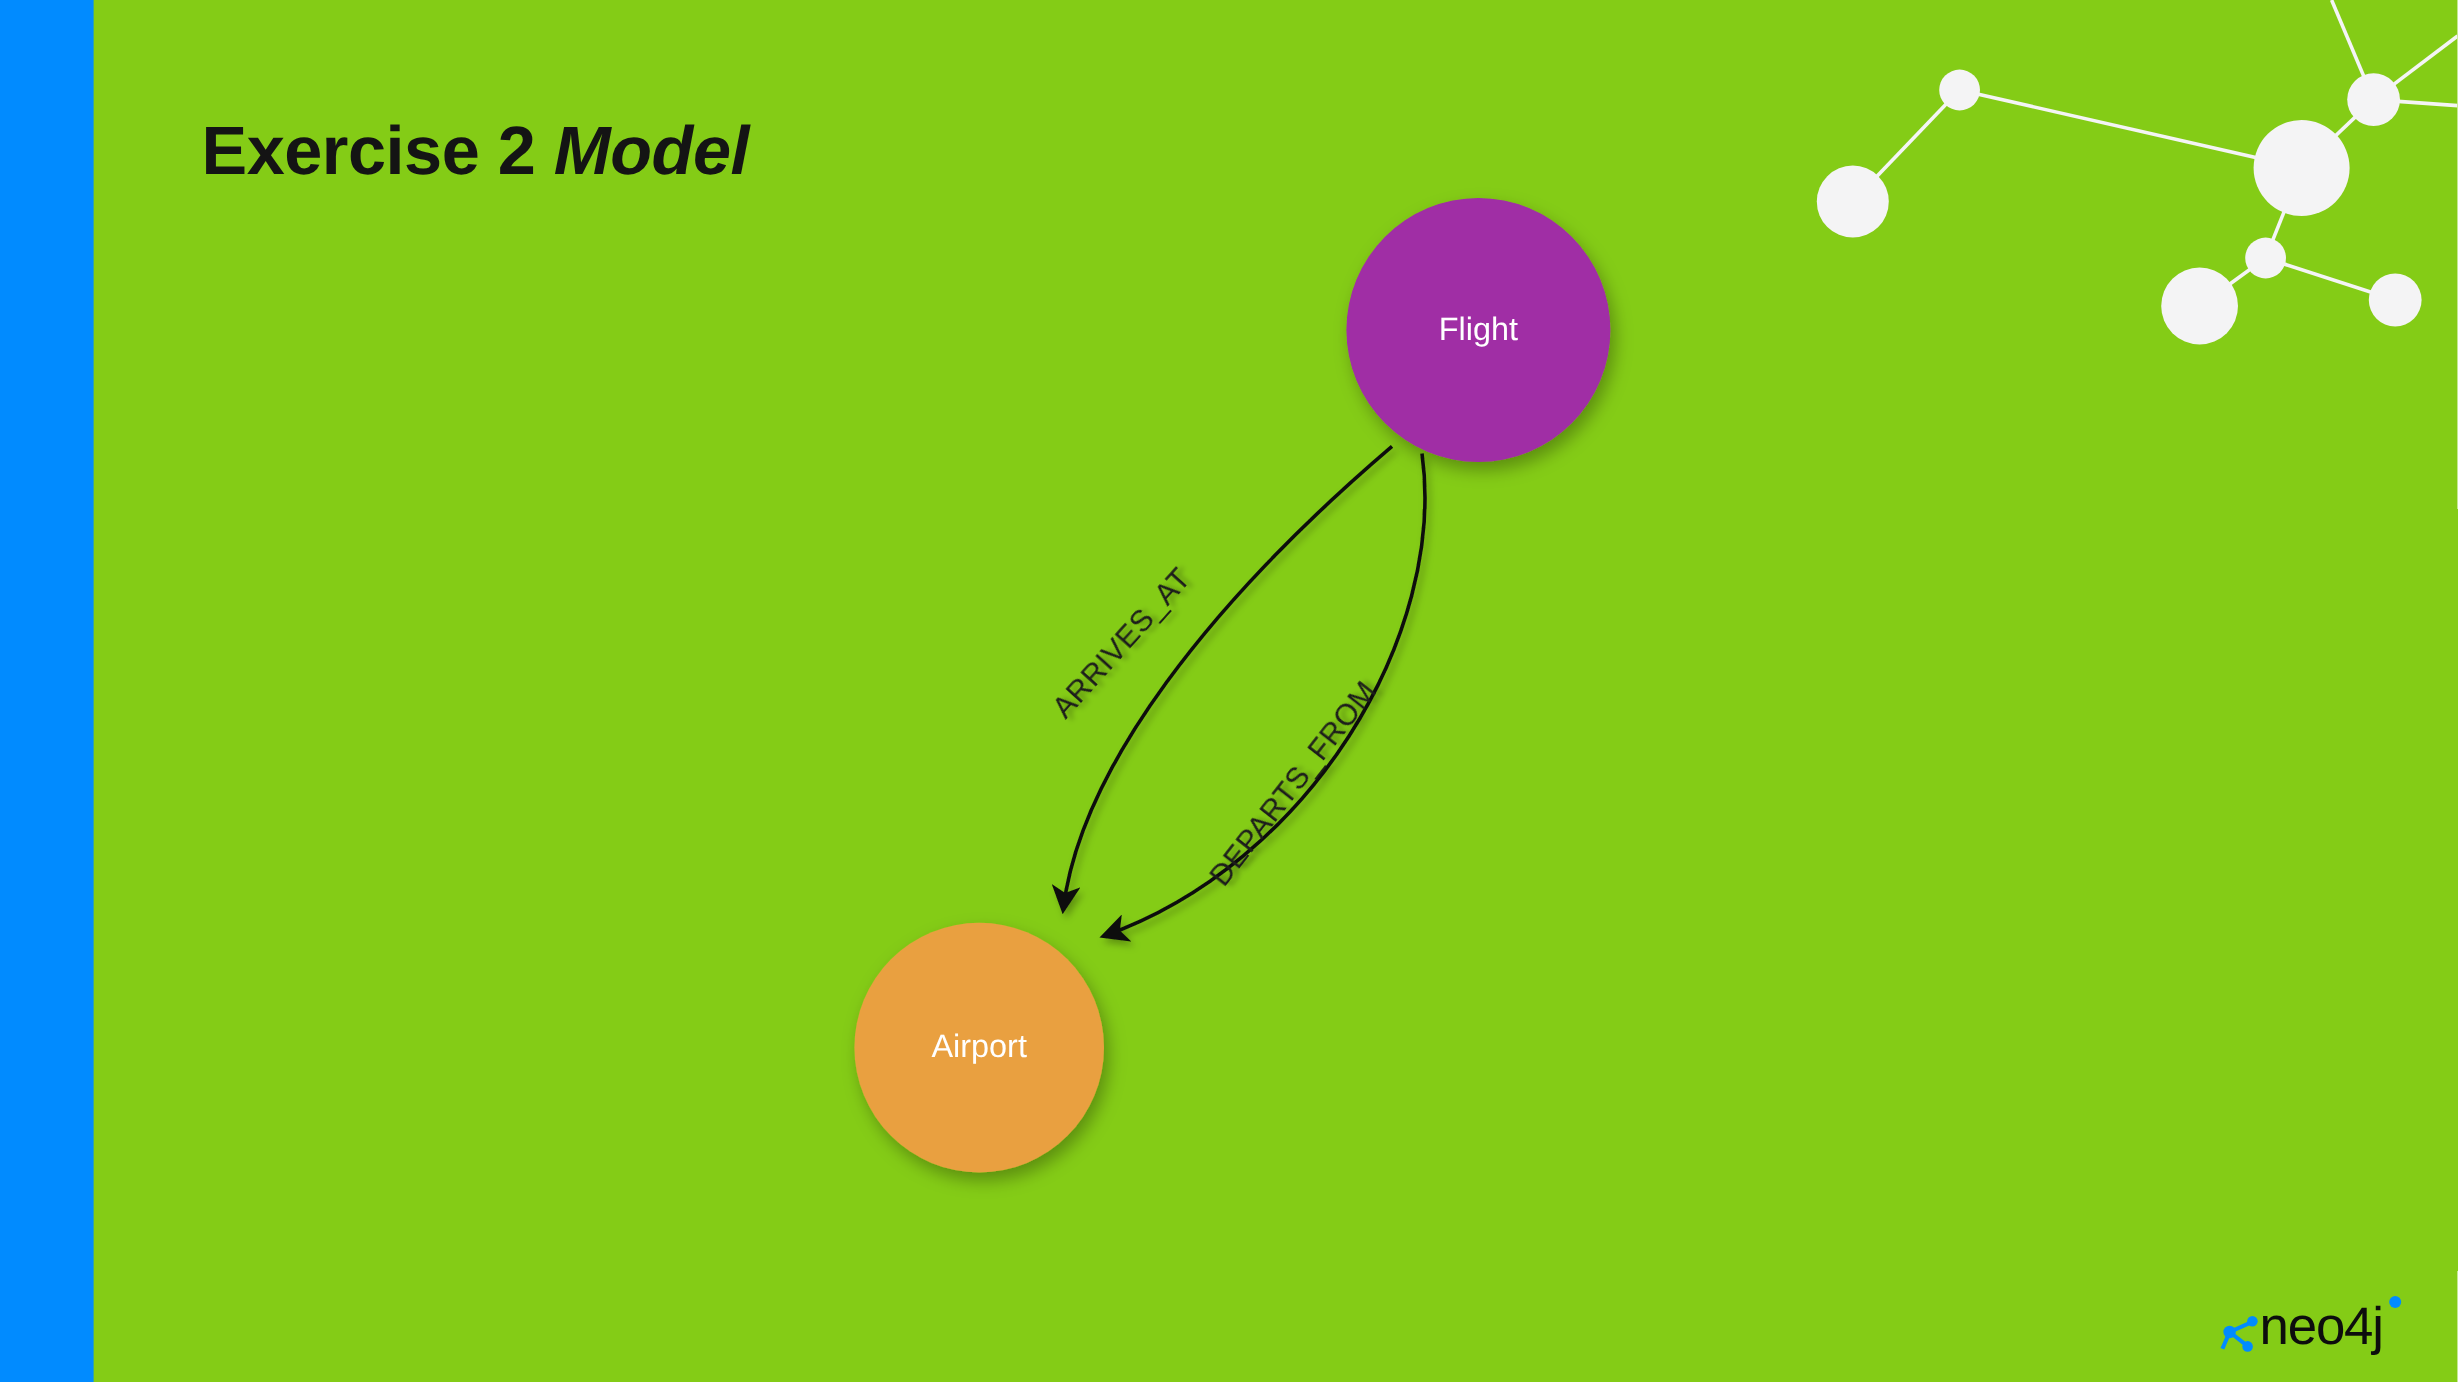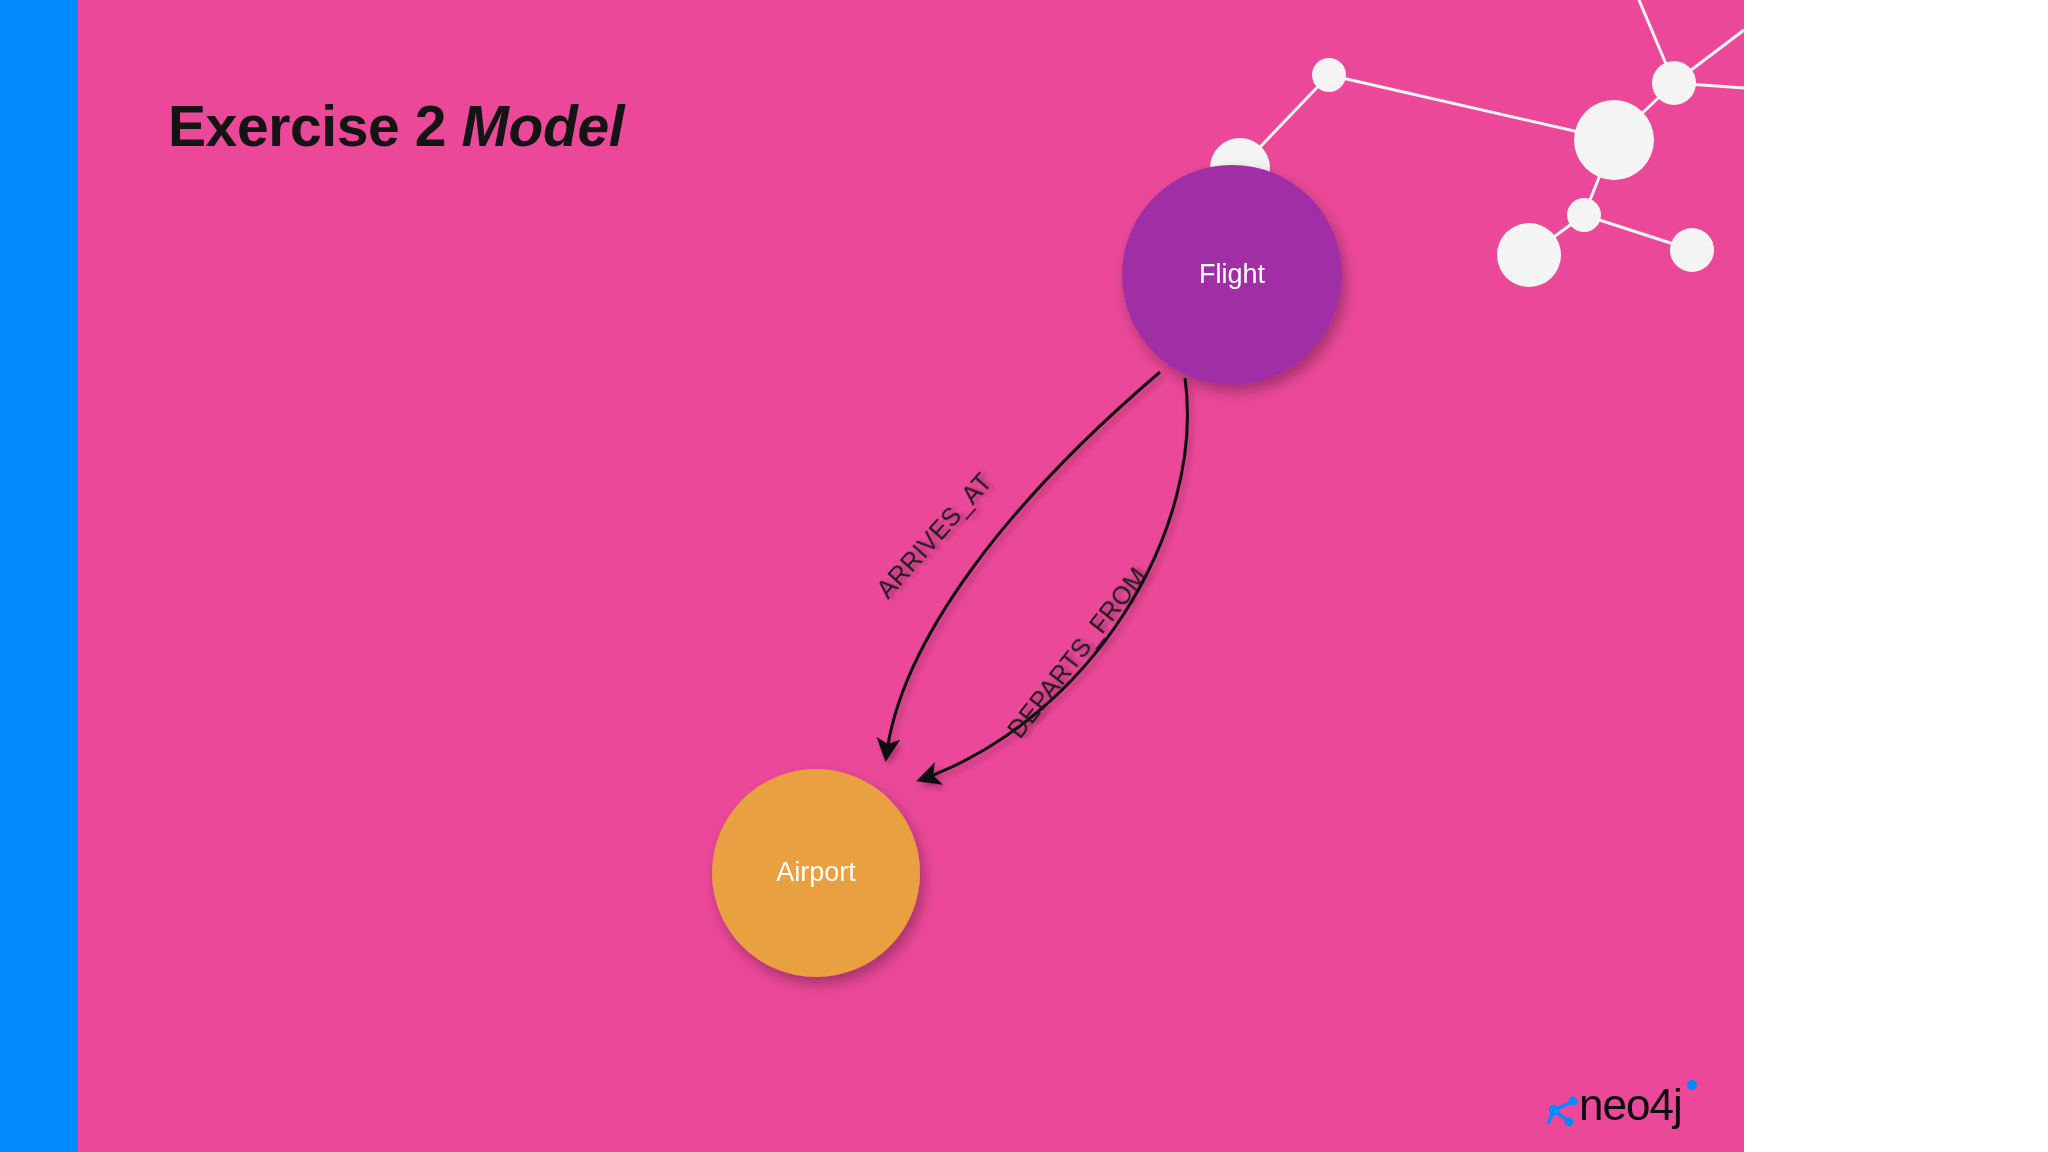--- a/index.html
+++ b/index.html
@@ -11,23 +11,23 @@
     width: 2048px;
     height: 1152px;
     overflow: hidden;
     font-family: "Liberation Sans", sans-serif;
     position: relative;
   }
 
   #slide {
     position: absolute;
     inset: 0;
-    width: 1744px;
+    width: 2048px;
     height: 1152px;
-    background: #ec4899;
+    background: #84cc16;
     overflow: hidden;
   }
 
   
   .accent-bar {
     position: absolute;
     left: 0;
     top: 0;
     width: 78px;
     height: 1152px;

